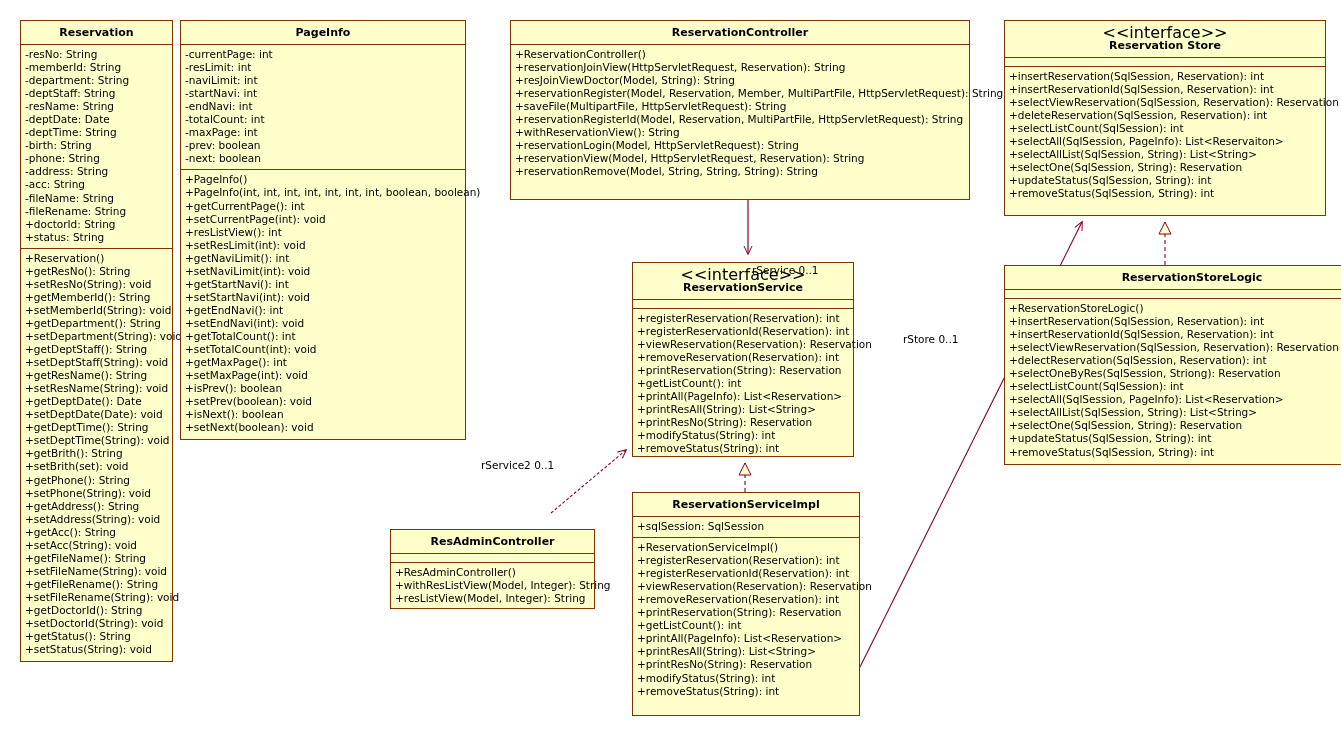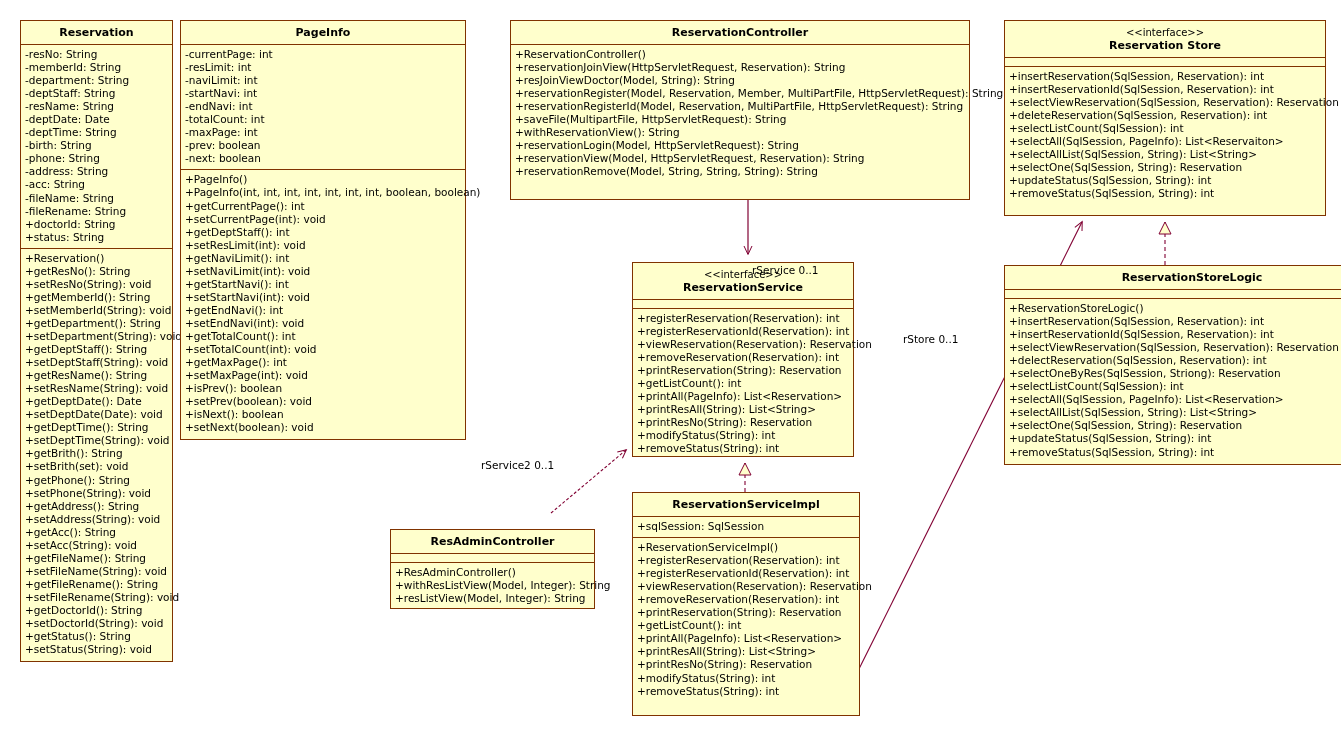--- a/index.html
+++ b/index.html
@@ -42,21 +42,21 @@
     font-weight: bold;
     padding: 5px 4px 5px 4px;
     border-bottom: 1px solid #803300;
     box-sizing: border-box;
     font-size: 11px;
     line-height: 13px;
   }
   .uml-name .stereotype {
     display: block;
     font-weight: normal;
-    font-size: 10px;
+    font-size: 16px;
     line-height: 13px;
     letter-spacing: 0px;
   }
   .uml-compartment {
     padding: 3px 20px 4px 4px;
     box-sizing: border-box;
     border-bottom: 1px solid #803300;
   }
   .uml-compartment:last-child {
     border-bottom: none;
@@ -184,21 +184,21 @@
           <div class="member">-totalCount: int</div>
           <div class="member">-maxPage: int</div>
           <div class="member">-prev: boolean</div>
           <div class="member">-next: boolean</div>
         </div>
         <div class="uml-compartment">
           <div class="member">+PageInfo()</div>
           <div class="member">+PageInfo(int, int, int, int, int, int, int, boolean, boolean)</div>
           <div class="member">+getCurrentPage(): int</div>
           <div class="member">+setCurrentPage(int): void</div>
-          <div class="member">+getDeptStaff(): int</div>
+          <div class="member">+resListView(): int</div>
           <div class="member">+setResLimit(int): void</div>
           <div class="member">+getNaviLimit(): int</div>
           <div class="member">+setNaviLimit(int): void</div>
           <div class="member">+getStartNavi(): int</div>
           <div class="member">+setStartNavi(int): void</div>
           <div class="member">+getEndNavi(): int</div>
           <div class="member">+setEndNavi(int): void</div>
           <div class="member">+getTotalCount(): int</div>
           <div class="member">+setTotalCount(int): void</div>
           <div class="member">+getMaxPage(): int</div>
@@ -209,22 +209,22 @@
           <div class="member">+setNext(boolean): void</div>
         </div>
       </div>
       <div class="uml-class" style="left: 510px; top: 20px; width: 460px; height: 180px;">
         <div class="uml-name"><span>ReservationController</span></div>
         <div class="uml-compartment">
           <div class="member">+ReservationController()</div>
           <div class="member">+reservationJoinView(HttpServletRequest, Reservation): String</div>
           <div class="member">+resJoinViewDoctor(Model, String): String</div>
           <div class="member">+reservationRegister(Model, Reservation, Member, MultiPartFile, HttpServletRequest): String</div>
+          <div class="member">+saveFile(MultipartFile, HttpServletRequest): String</div>
           <div class="member">+reservationRegisterId(Model, Reservation, MultiPartFile, HttpServletRequest): String</div>
-          <div class="member">+saveFile(MultipartFile, HttpServletRequest): String</div>
           <div class="member">+withReservationView(): String</div>
           <div class="member">+reservationLogin(Model, HttpServletRequest): String</div>
           <div class="member">+reservationView(Model, HttpServletRequest, Reservation): String</div>
           <div class="member">+reservationRemove(Model, String, String, String): String</div>
         </div>
       </div>
       <div class="uml-class" style="left: 1004px; top: 20px; width: 322px; height: 196px;">
         <div class="uml-name"><span class="stereotype">&lt;&lt;interface&gt;&gt;</span><span>Reservation Store</span></div>
         <div class="uml-compartment empty"></div>
         <div class="uml-compartment">

